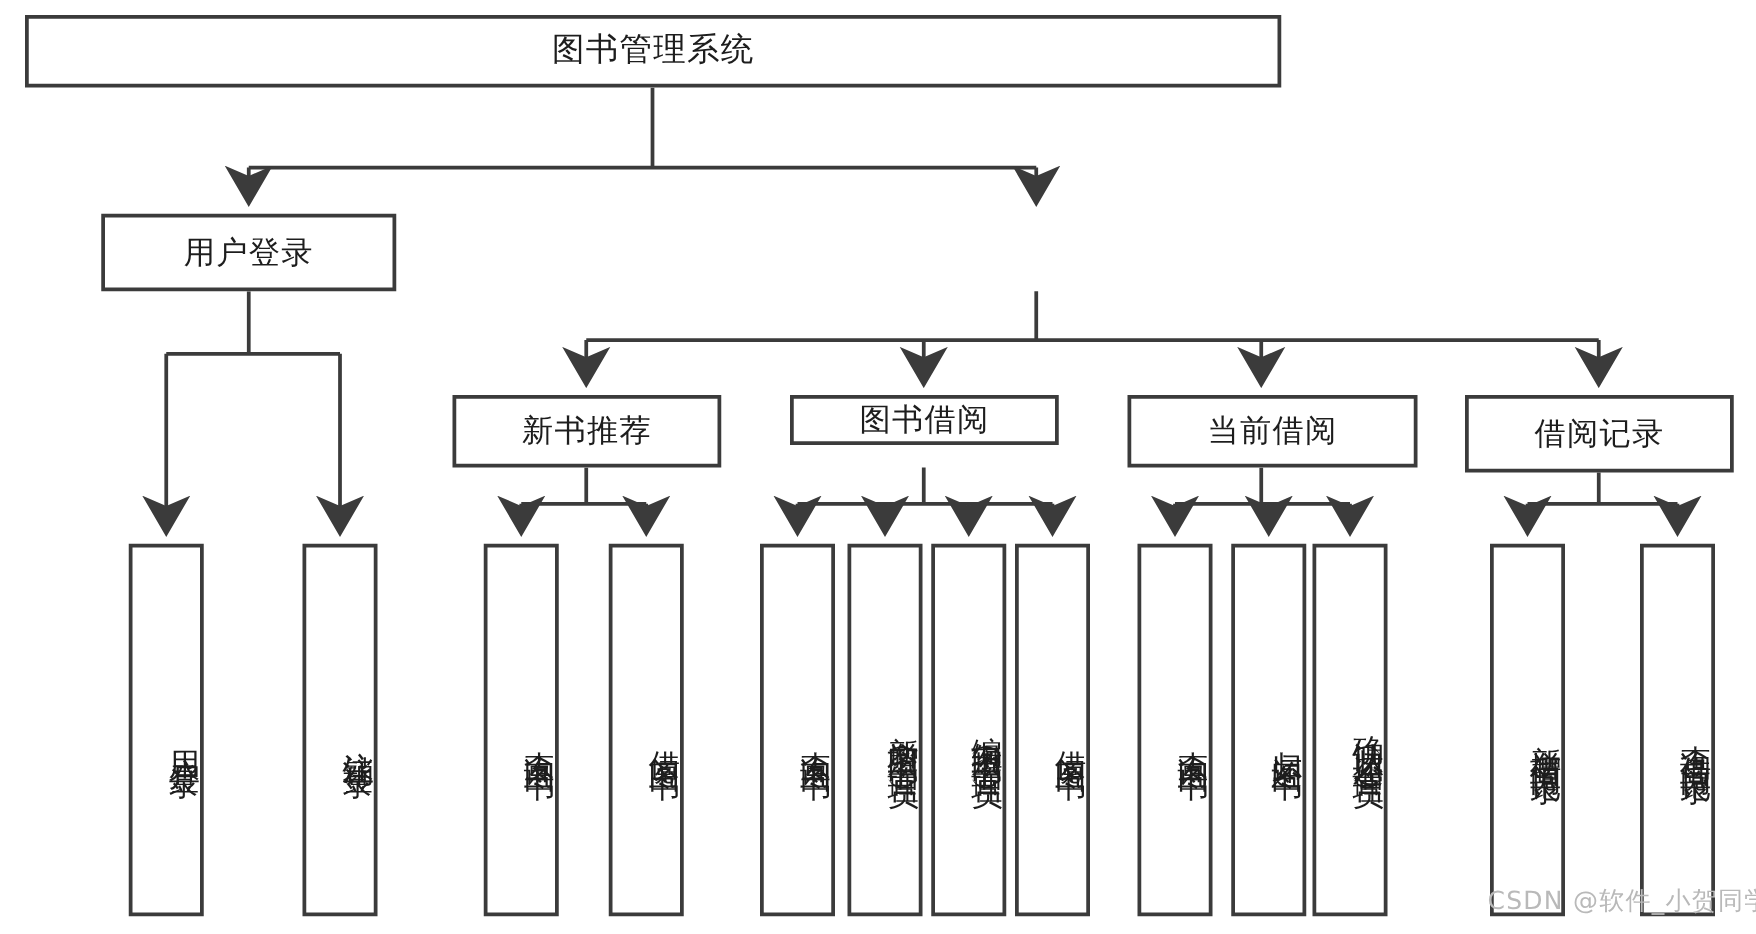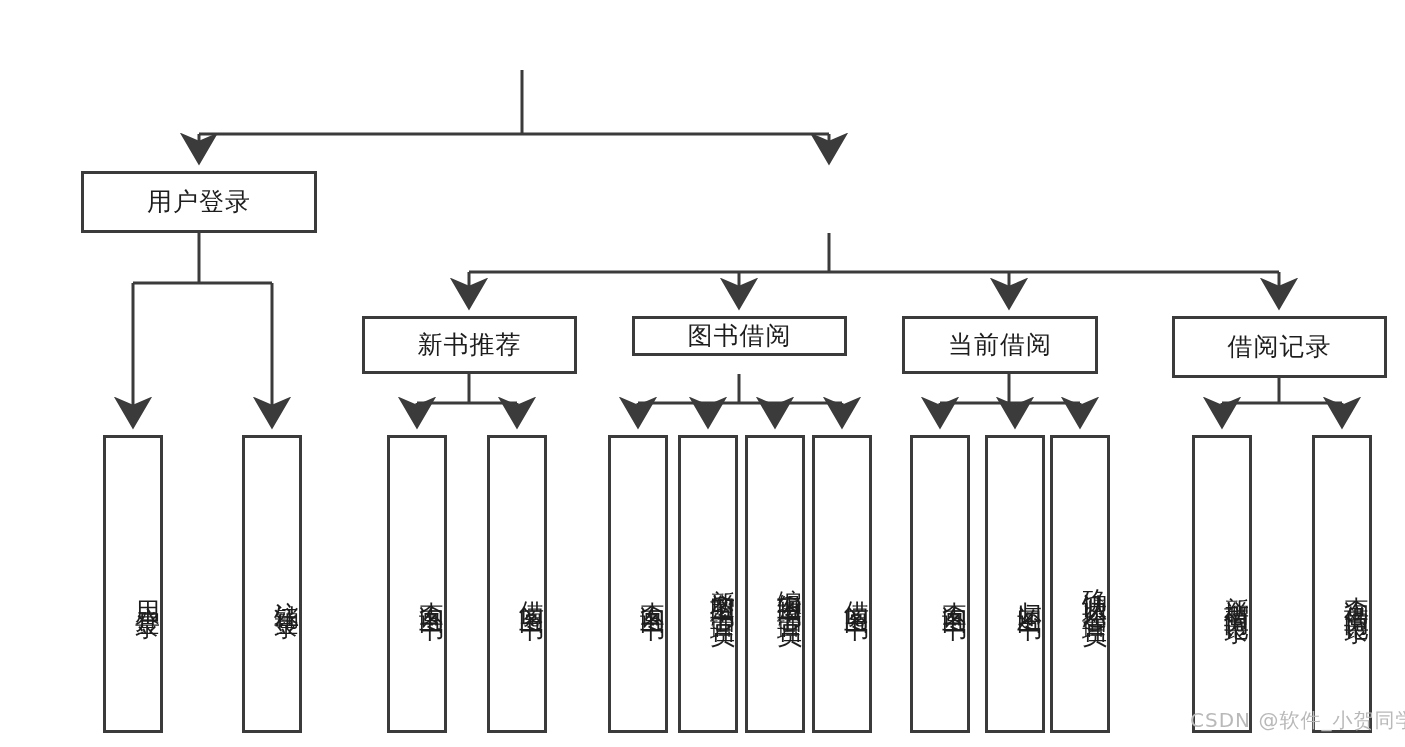--- a/index.html
+++ b/index.html
@@ -111,32 +111,35 @@
       <path d="M 1015 403 L 1015 424" marker-end="url(#arrow)"></path>
       <path d="M 1080 403 L 1080 424" marker-end="url(#arrow)"></path>
 
       <path d="M 1279 374 L 1279 403"></path>
       <path d="M 1222 403 L 1342 403"></path>
       <path d="M 1222 403 L 1222 424" marker-end="url(#arrow)"></path>
       <path d="M 1342 403 L 1342 424" marker-end="url(#arrow)"></path>
     </g>
   </svg>
 
+  <div class="node horiz root" style="left:20px;top:12px;width:1005px;height:58px;">
+    <span>图书管理系统</span>
+  </div>
 
   <div class="node horiz" style="left:81px;top:171px;width:236px;height:62px;">
     <span>用户登录</span>
   </div>
 
   <div class="node horiz" style="left:362px;top:316px;width:215px;height:58px;">
     <span>新书推荐</span>
   </div>
   <div class="node horiz" style="left:632px;top:316px;width:215px;height:40px;">
     <span>图书借阅</span>
   </div>
-  <div class="node horiz" style="left:902px;top:316px;width:196px;height:58px;">
+  <div class="node horiz" style="left:902px;top:316px;width:232px;height:58px;">
     <span>当前借阅</span>
   </div>
   <div class="node horiz" style="left:1172px;top:316px;width:215px;height:62px;">
     <span>借阅记录</span>
   </div>
 
   <div class="node vert" style="left:103px;top:435px;width:60px;height:298px;">
     <span class="vtext">用户登录</span>
   </div>
   <div class="node vert" style="left:242px;top:435px;width:60px;height:298px;">

